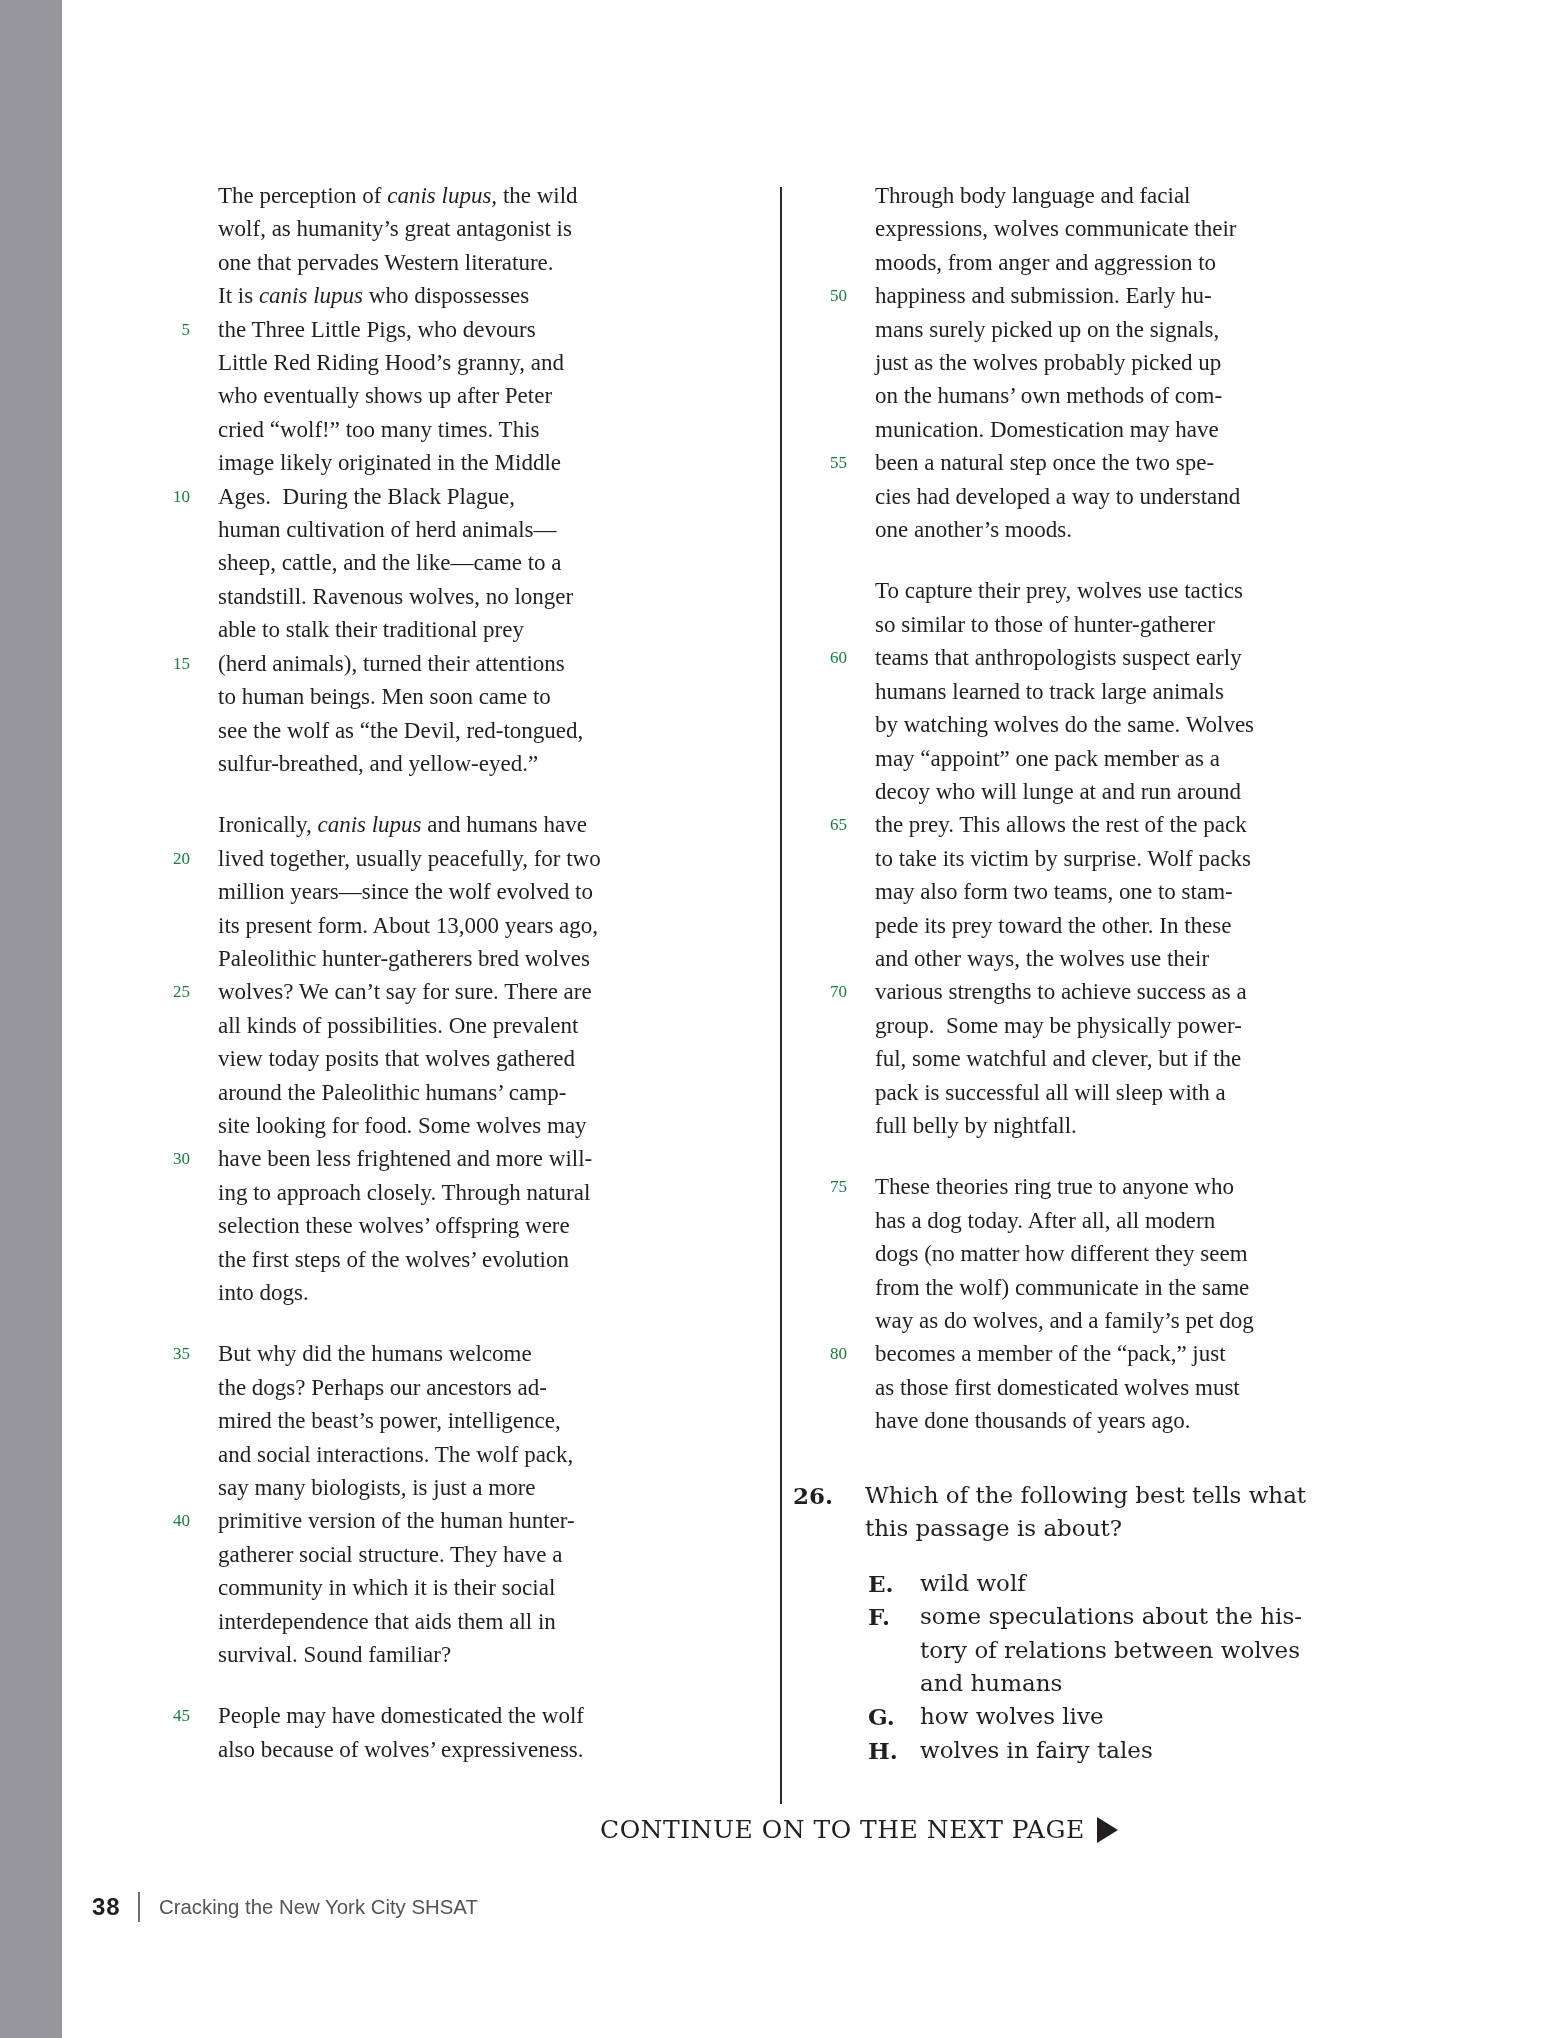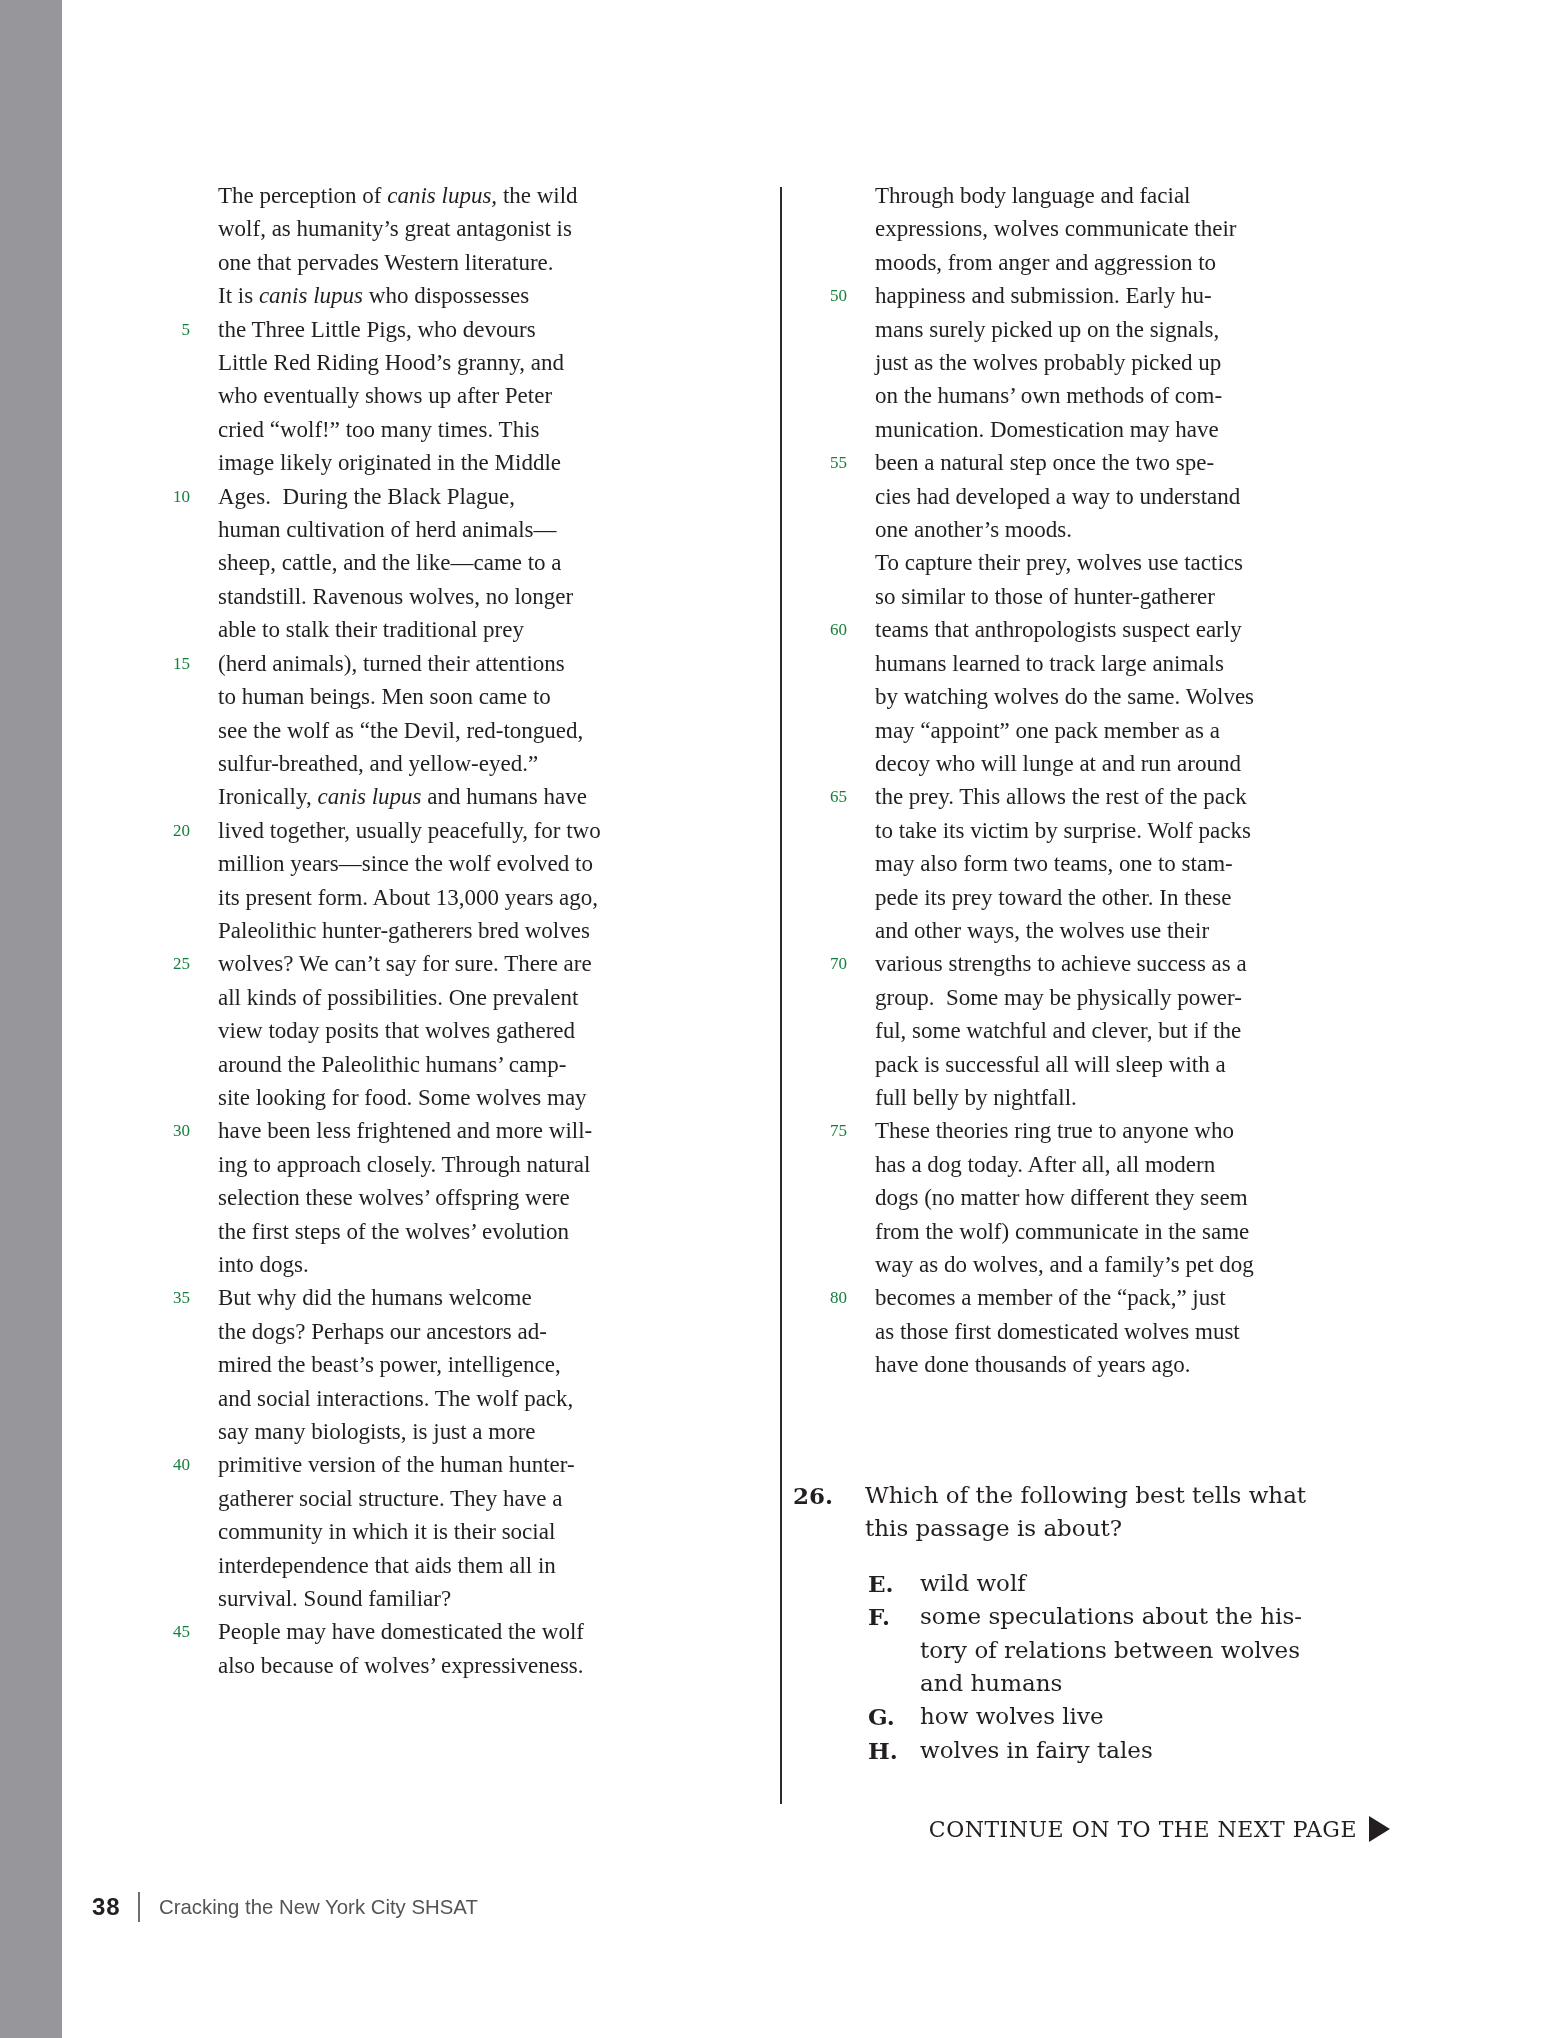--- a/index.html
+++ b/index.html
@@ -19,21 +19,21 @@
     position:absolute;left:780px;top:187px;width:2px;height:1617px;
     background:#2b2b2b;
   }
   .col{
     position:absolute;top:179px;
     font-size:23px;line-height:33.4px;font-family:Liberation Serif, serif;
   }
   .col-left{left:218px;width:556px;}
   .col-right{left:875px;width:560px;}
   .para{margin:0 0 0 0;}
-  .para + .para{margin-top:0;}
+  .para + .para{margin-top:28px;}
   .pline{position:relative;white-space:pre;}
   .lnum{
     position:absolute;right:calc(100% + 28px);top:0;
     width:44px;text-align:right;
     font-size:17px;line-height:33.4px;color:#15803d;
   }
   .qblock{
     position:absolute;left:793px;top:1479px;width:600px;
     font-size:23px;line-height:33.4px;
   }
@@ -41,22 +41,21 @@
   .qnum{
     position:absolute;left:0;top:0;font-weight:bold;
   }
   .qstem .pline{white-space:pre;}
   .opts{margin-top:21px;margin-left:75px;}
   .opt{position:relative;padding-left:52px;}
   .optletter{position:absolute;left:0;top:0;font-weight:bold;}
   .opt .pline{white-space:pre;}
   .continue{
     position:absolute;top:1815px;left:600px;width:790px;
-    text-align:right;
-    font-size:22px;line-height:30px;letter-spacing:0.5px;
+    font-size:25px;line-height:30px;letter-spacing:0.5px;
     white-space:nowrap;
   }
   .tri{
     display:inline-block;vertical-align:middle;
     width:0;height:0;margin-left:12px;margin-top:-4px;
     border-left:21px solid #231f20;
     border-top:13px solid transparent;
     border-bottom:13px solid transparent;
   }
   .footer{

